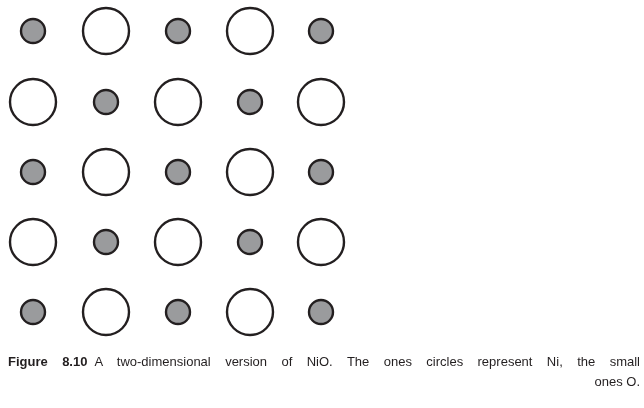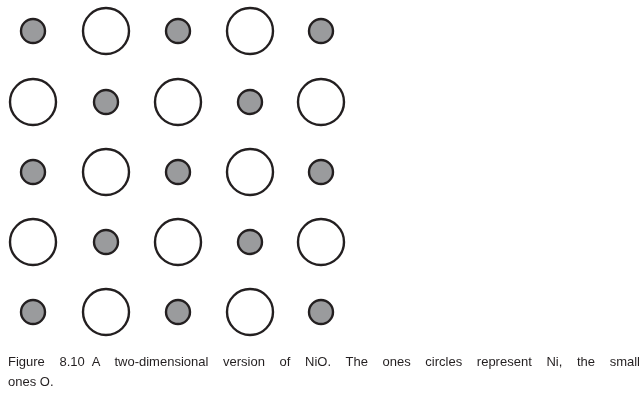--- a/index.html
+++ b/index.html
@@ -28,24 +28,24 @@
     color: #231f20;
     font-size: 13px;
     line-height: 20px;
   }
   .cap-line1 {
     text-align: justify;
     text-align-last: justify;
     white-space: normal;
   }
   .cap-line2 {
-    text-align: left;
+    text-align: right;
   }
   .fig-label {
-    font-weight: 400;
+    font-weight: 700;
     margin-right: 7px;
   }
 </style>
 </head>
 <body>
 
 <div class="page">
 
   <div class="lattice-wrap">
     <svg id="lattice-svg" width="360" height="346" viewBox="0 0 360 346" xmlns="http://www.w3.org/2000/svg">

